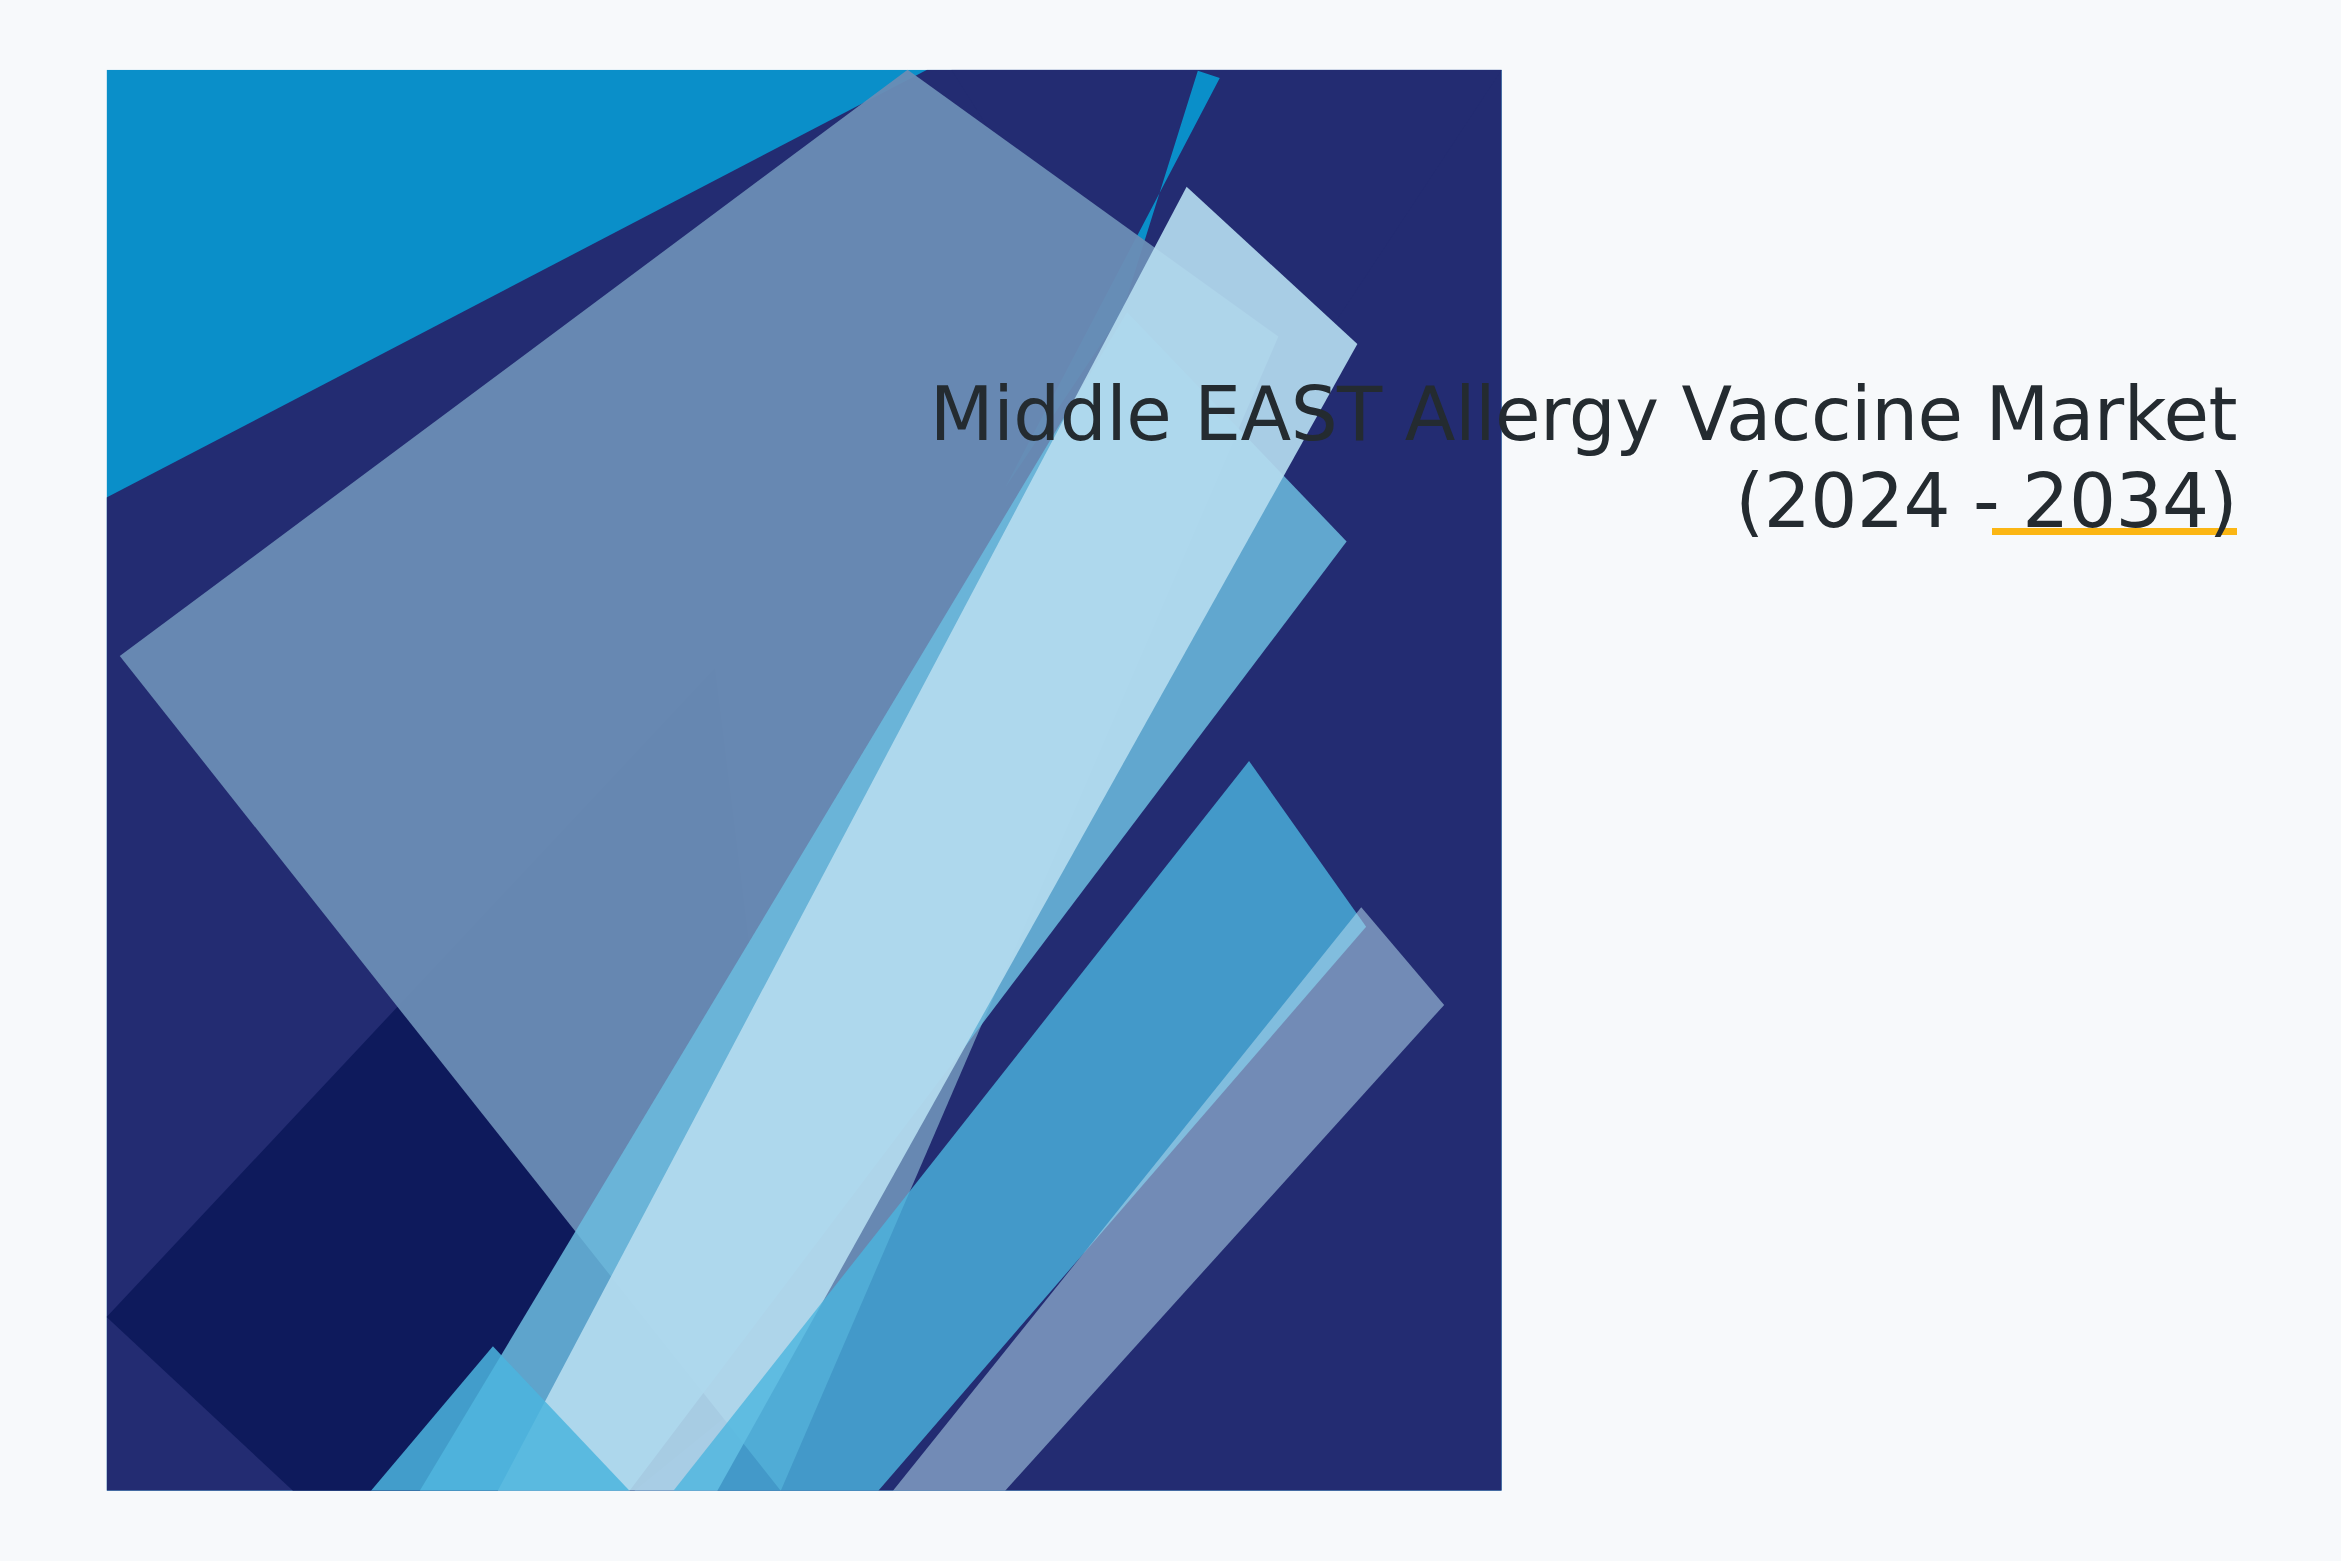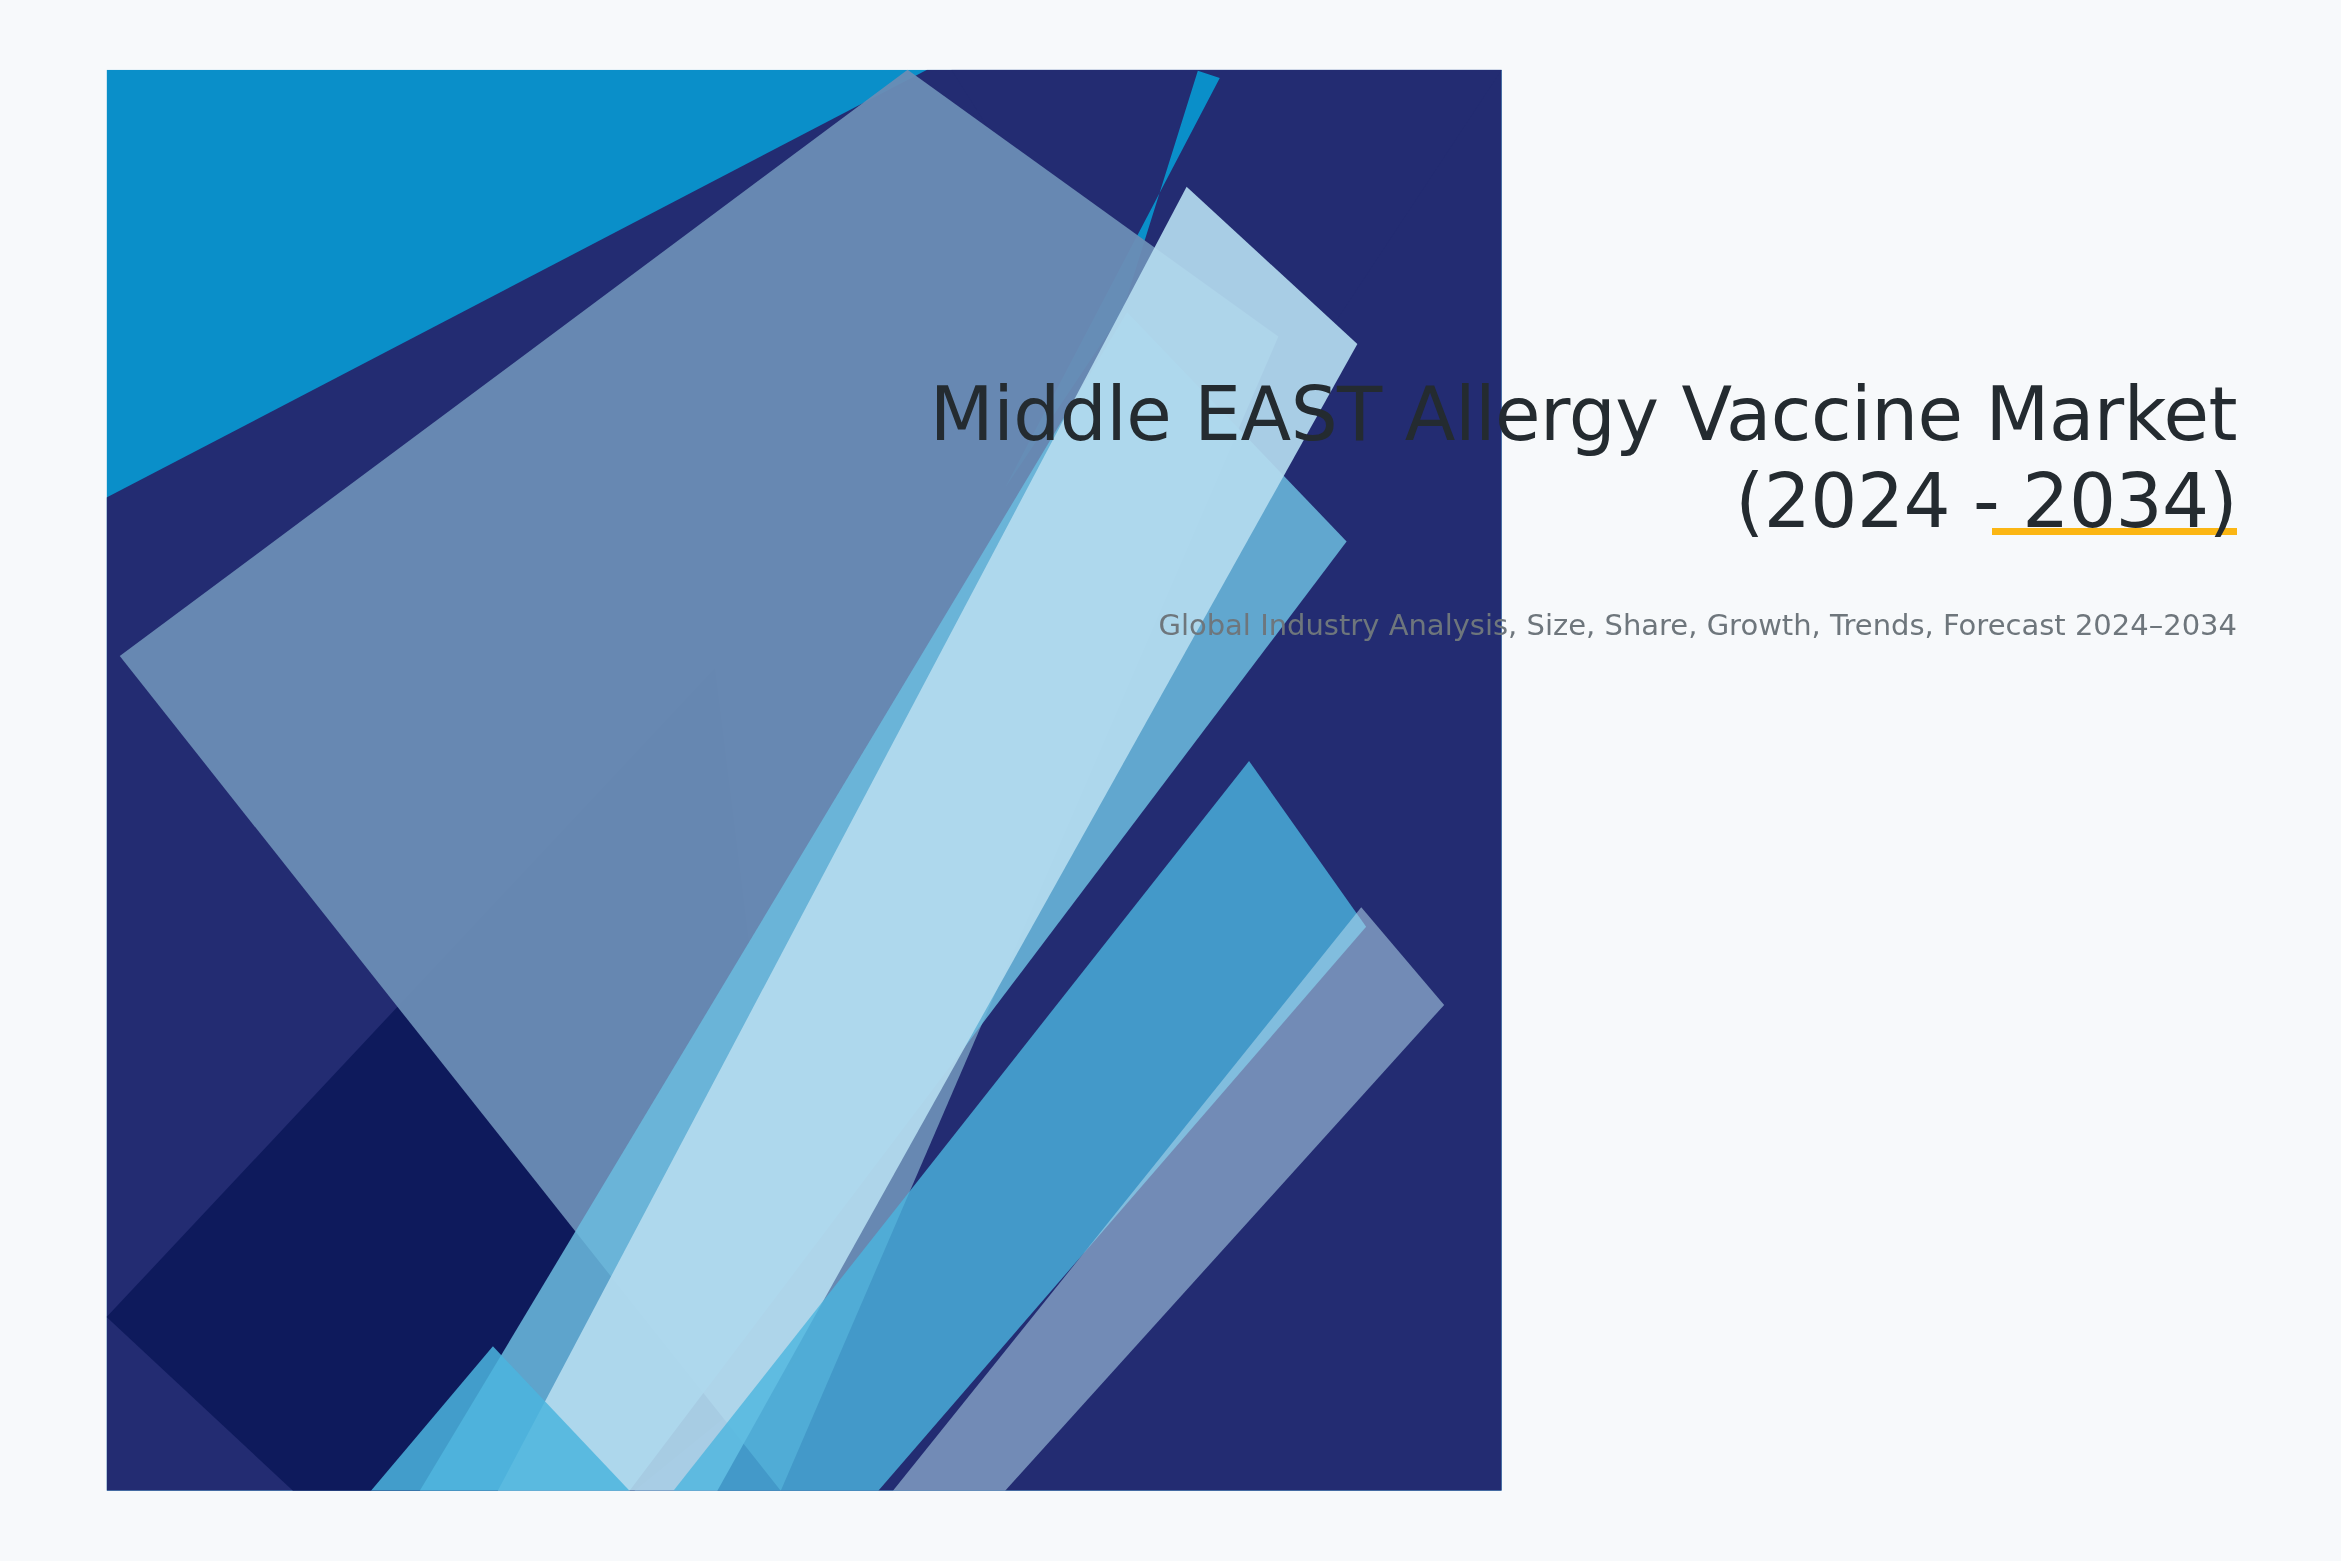--- a/index.html
+++ b/index.html
@@ -112,18 +112,17 @@
       </g>
     </svg>
   </div>
 
   <div id="title-accent-rule" style="background: rgb(251, 182, 20);"></div>
 
   <div id="text-block">
 
     <h1 id="report-title" style="color: rgb(36, 43, 48);">Middle EAST Allergy Vaccine Market (2024 - 2034)</h1>
 
-    <p id="report-subtitle" style="color: rgb(110, 118, 124);">Global Industry Analysis, Size, Share, Growth, Trends, Forecast 2024–2034</p>
 
   </div>
 
 </div>
 
 
 </body></html>

